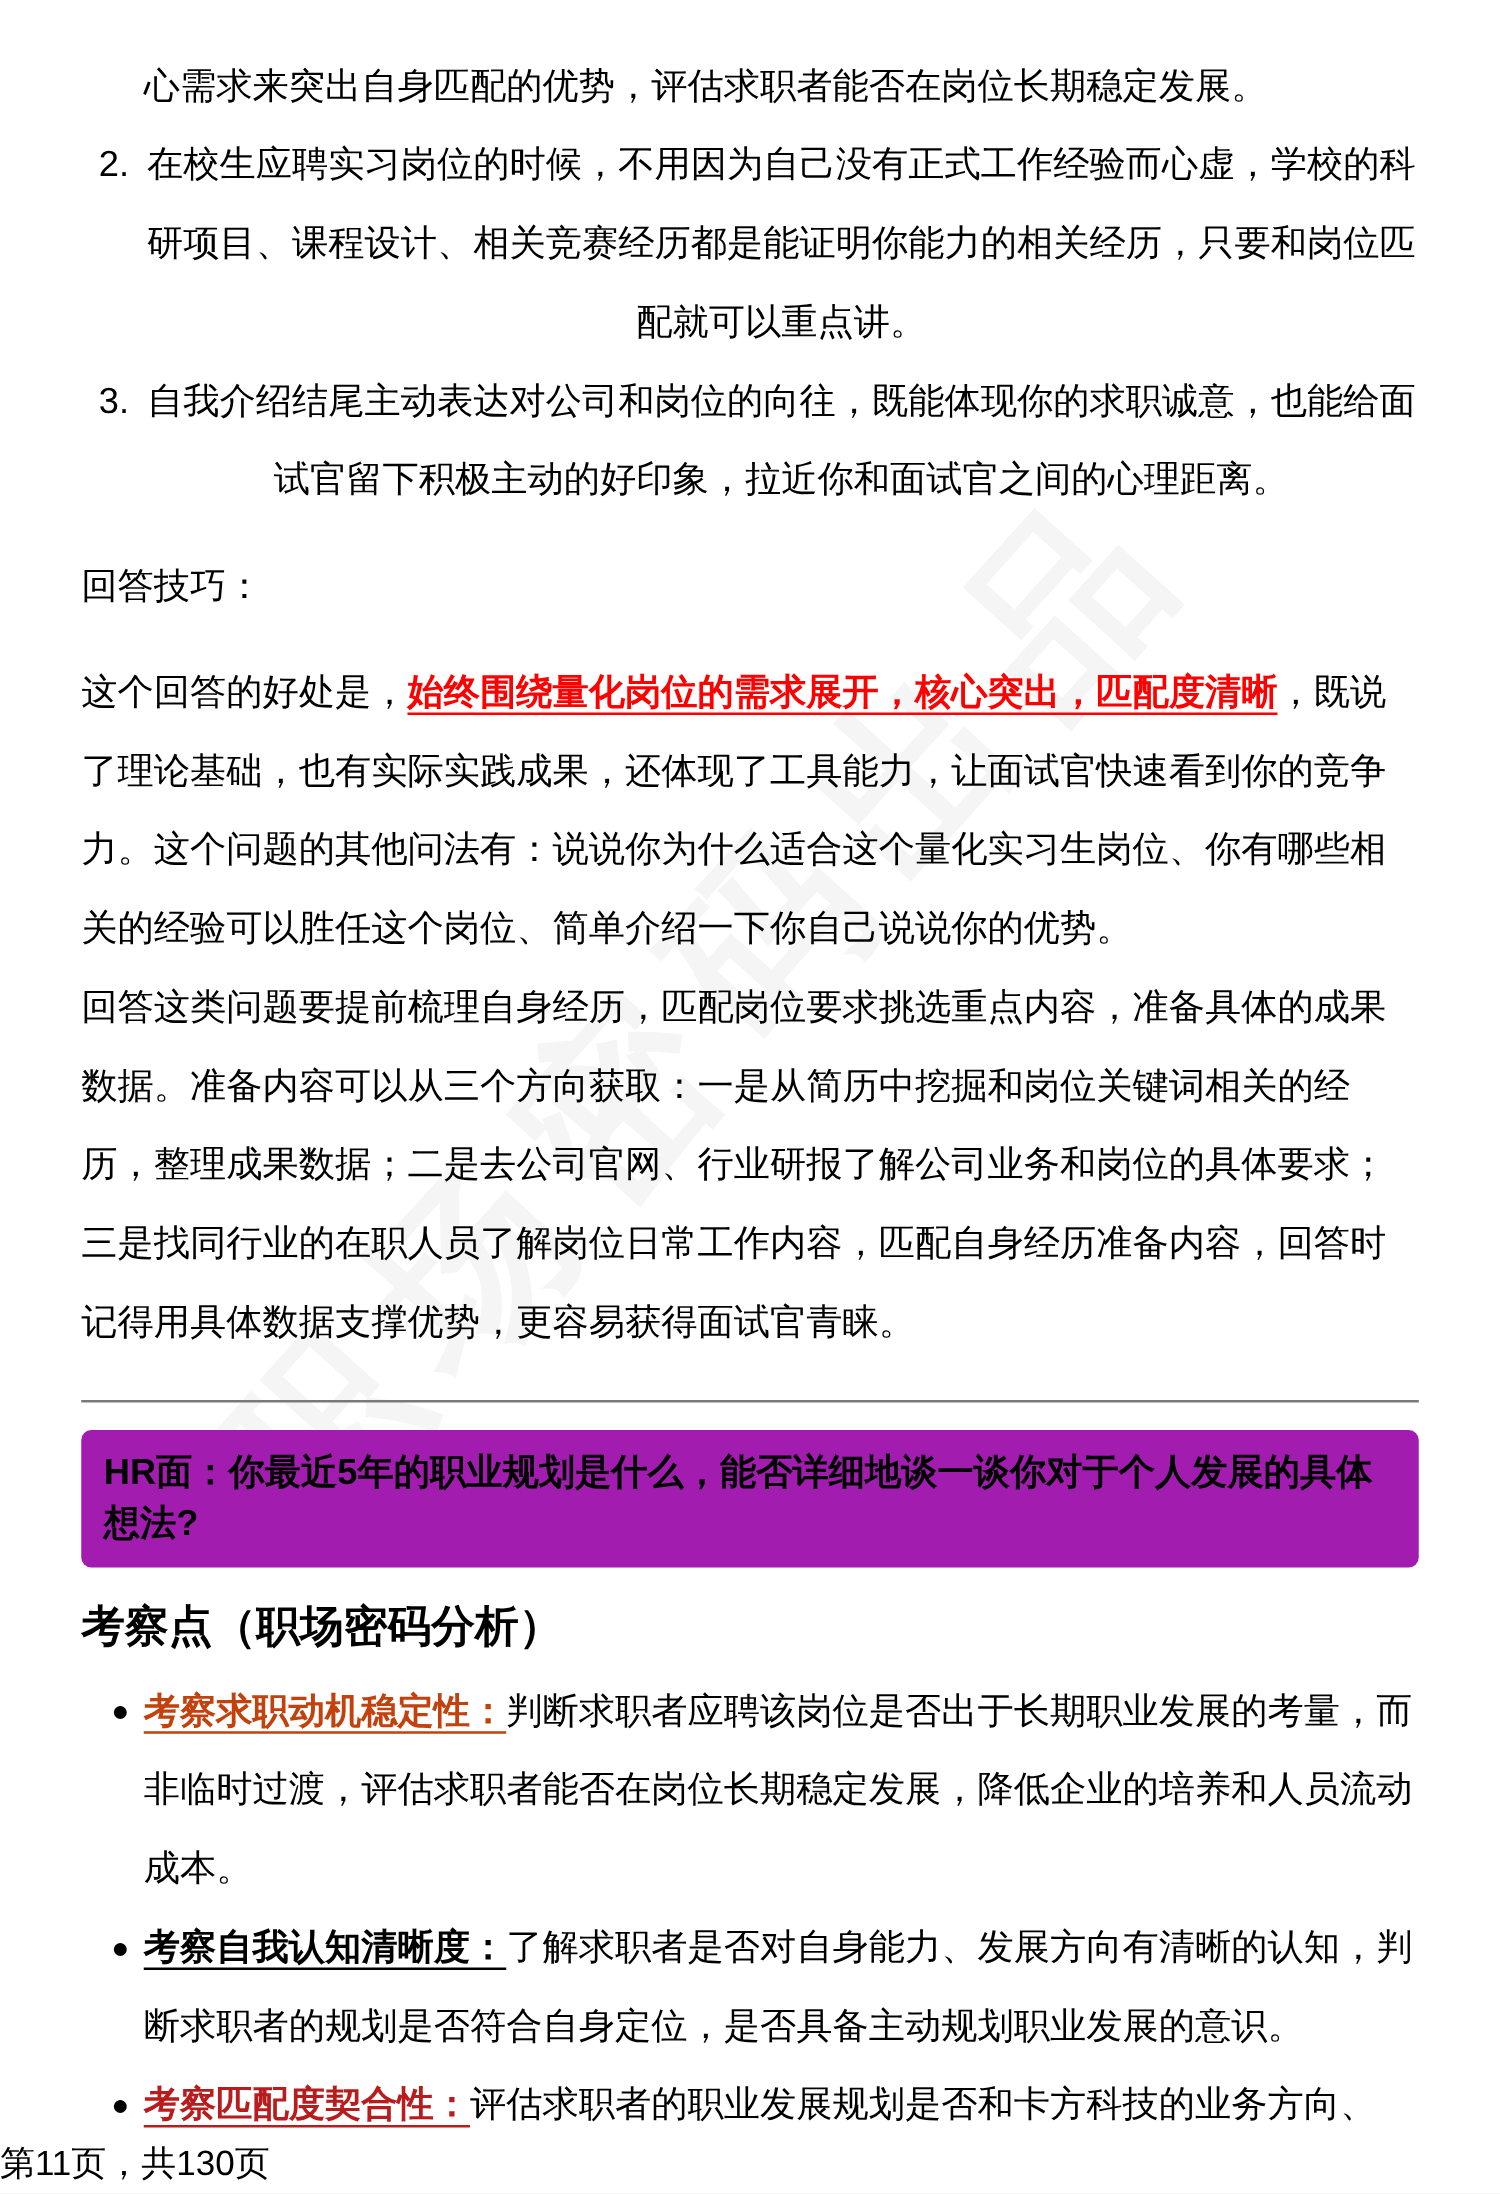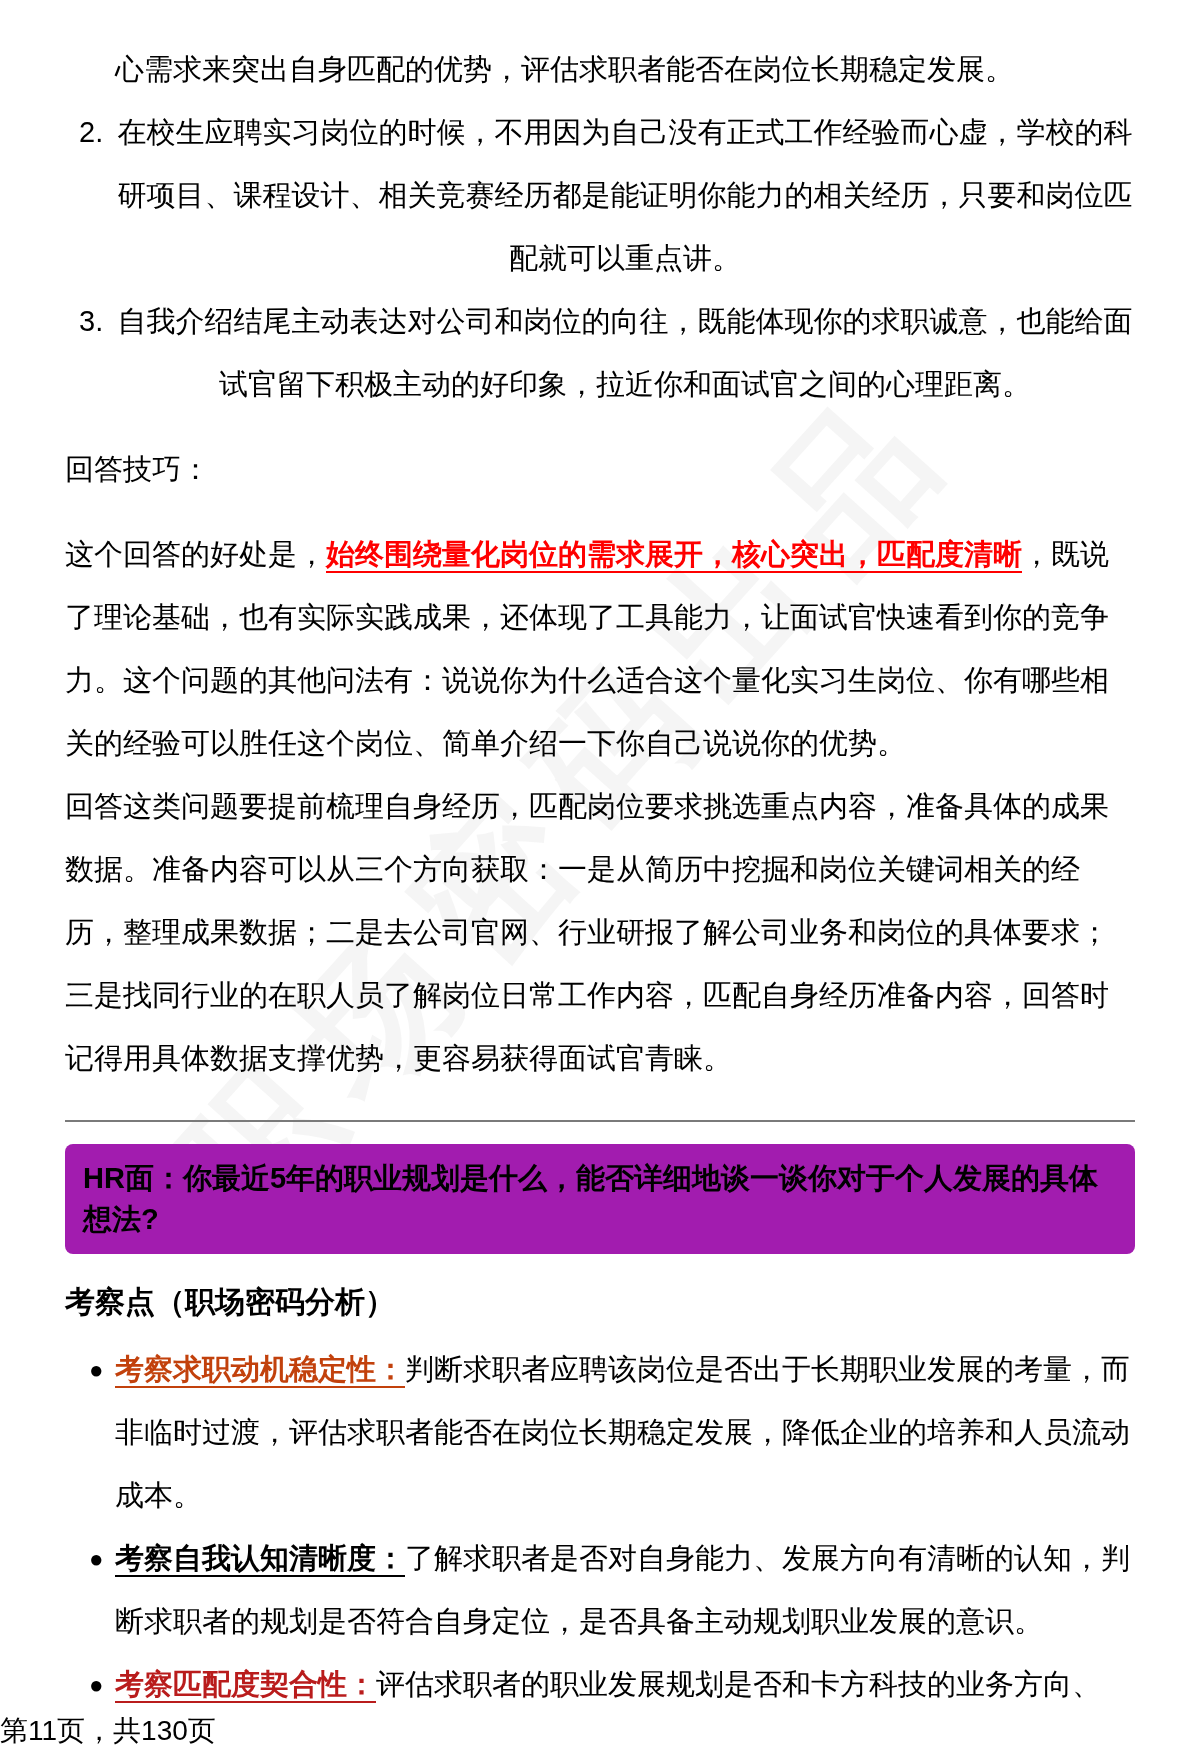--- a/index.html
+++ b/index.html
@@ -67,21 +67,21 @@
     border-radius: 8px;
     padding: 14px 18px;
     font-weight: bold;
     font-size: 29px;
     line-height: 41px;
   }
 
   .section-heading {
     margin-top: 18px;
     font-weight: bold;
-    font-size: 30px;
+    font-size: 35px;
     line-height: 60px;
   }
 
   .bullets { margin-top: 6px; }
   .bullet-item { display: flex; align-items: flex-start; }
   .bullet-dot {
     flex: 0 0 50px;
     padding-left: 24px;
     font-size: 24px;
   }

